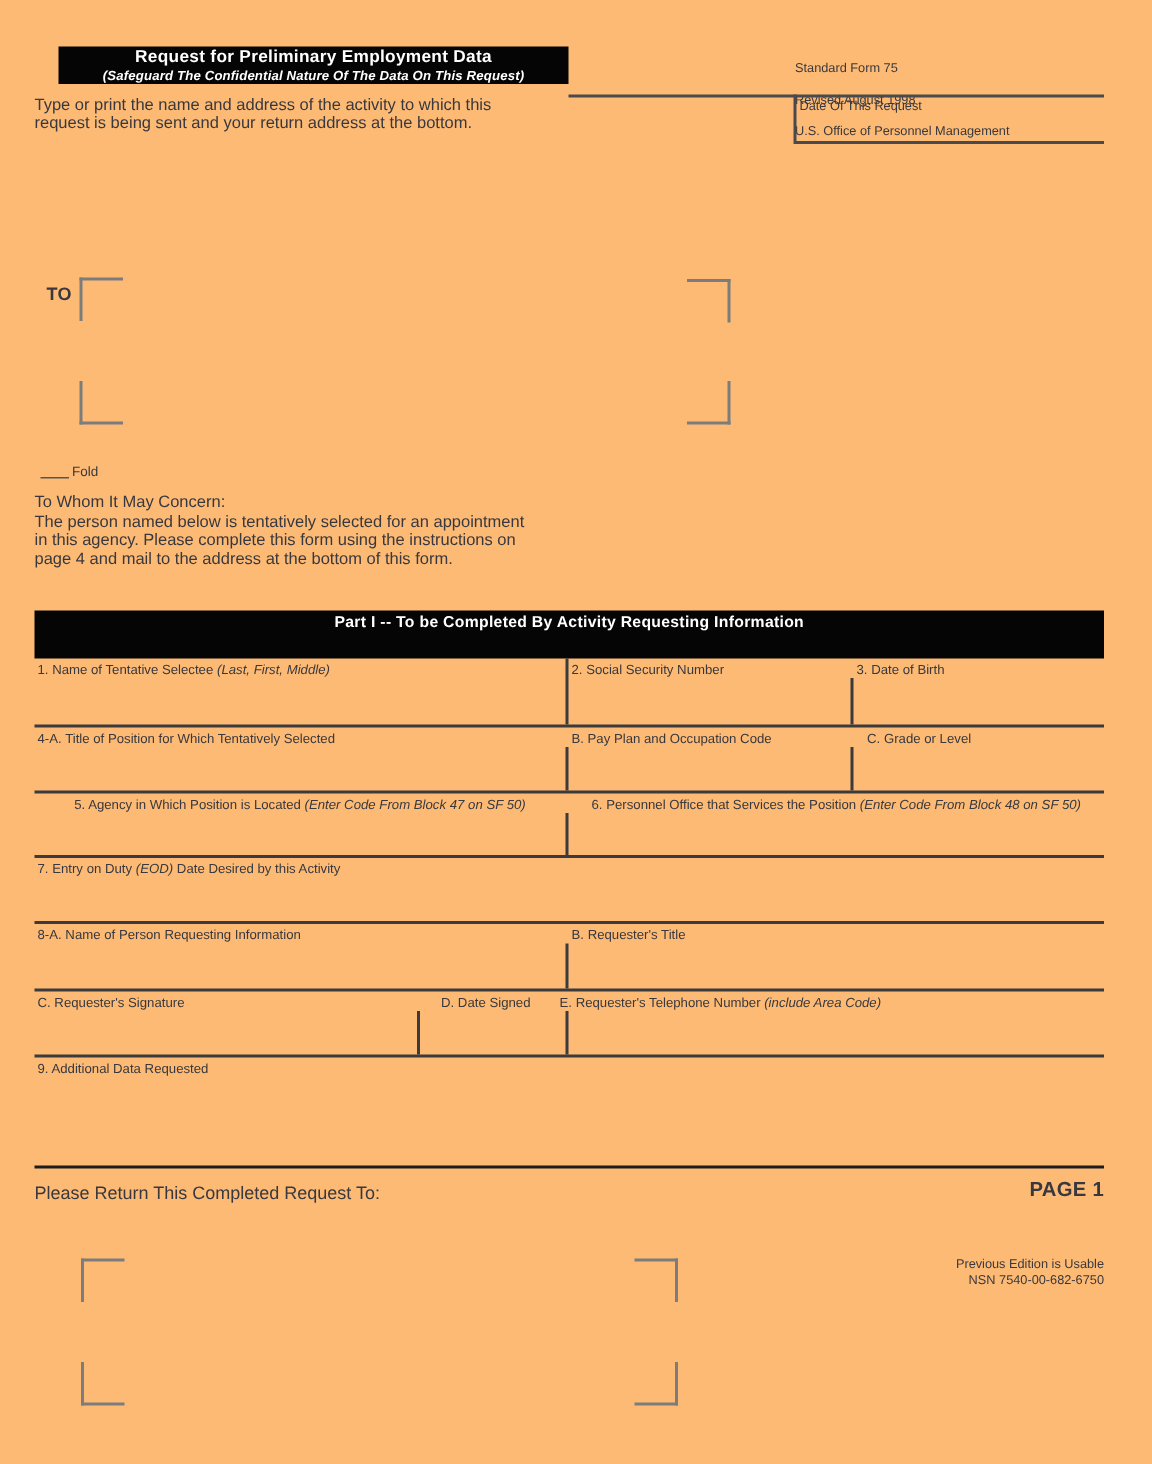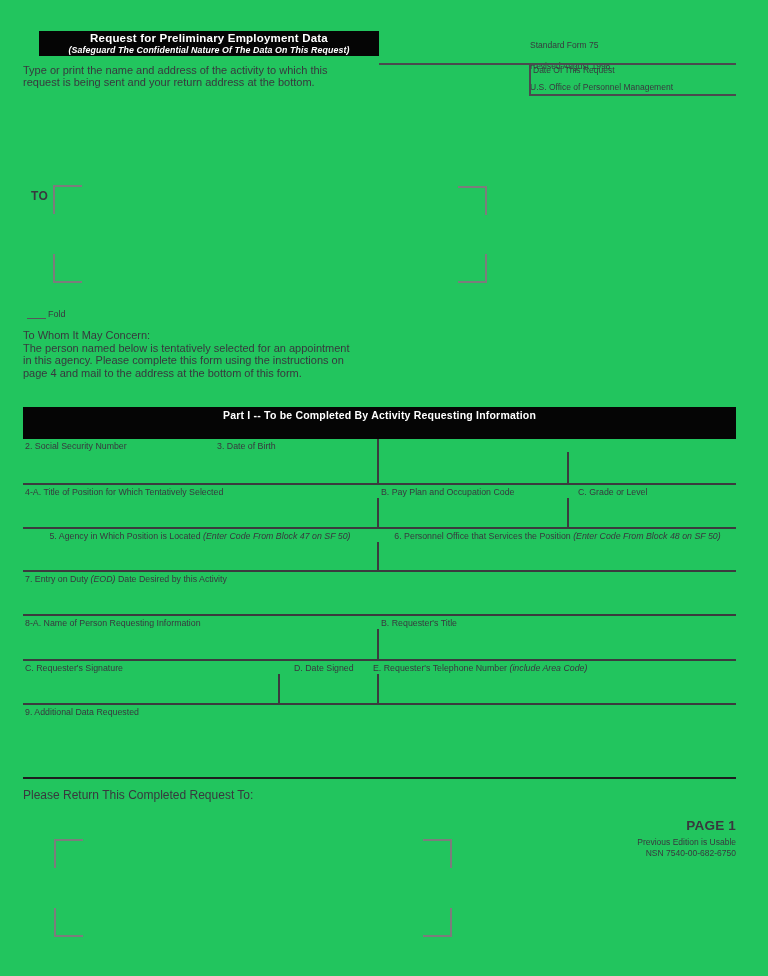--- a/index.html
+++ b/index.html
@@ -1,18 +1,18 @@
 <!DOCTYPE html>
 <html><head>
 <meta charset="utf-8">
 <style>
   * { margin:0; padding:0; box-sizing:border-box; }
   html,body { background:#e8e8e8; }
   .page {
-    position:relative; width:768px; height:976px; background:#22c55e;
+    position:relative; width:768px; height:976px; background:#fdba74;
     font-family:"Liberation Sans", sans-serif; color:#38383e; overflow:hidden;
     margin:0 auto;
   }
   .abs { position:absolute; }
   
   .title-bar {
     left:39px; top:31px; width:340px; height:25px; background:#050505;
     color:#fff; text-align:center; padding-top:2px;
   }
   .title-bar .t1 { font-size:11.5px; font-weight:bold; line-height:11.5px; letter-spacing:.2px; }
@@ -40,21 +40,21 @@
     font-size:10.5px; font-weight:bold; line-height:16px; letter-spacing:.2px;
   }
   .trow { position:relative; display:flex; border-bottom:2px solid #3b3b3e; }
   .trow.last { border-bottom:2.5px solid #1d1d1f; }
   .cell { font-size:8.8px; line-height:10.5px; padding:2px 2px 0 4px; }
   .cell:first-child { padding-left:2px; }
   .cell i { font-style:italic; }
   .vl { position:absolute; width:1.5px; background:#3b3b3e; bottom:0; }
   
   .return-label { left:23px; top:788px; font-size:12px; }
-  .page-num { right:32px; top:785px; font-size:13.5px; font-weight:bold; letter-spacing:.2px;margin-top:33px; }
+  .page-num { right:32px; top:785px; font-size:13.5px; font-weight:bold; letter-spacing:.2px; }
   .edition { right:32px; top:837px; font-size:8.5px; line-height:10.6px; text-align:right; }
 </style>
 </head>
 <body>
 
 <div class="page">
 
   <div class="abs title-bar">
     <div class="t1">Request for Preliminary Employment Data</div>
     <div class="t2">(Safeguard The Confidential Nature Of The Data On This Request)</div>
@@ -87,20 +87,21 @@
     <div>To Whom It May Concern:</div>
     <div class="body">The person named below is tentatively selected for an appointment
 in this agency.  Please complete this form using the instructions on
 page 4 and mail to the address at the bottom of this form.</div>
   </div>
 
   <div class="abs part1">
     <div class="p1-bar">Part I -- To be Completed By Activity Requesting Information</div>
 
     <div class="trow" style="height:46px;">
+      <div class="cell" style="width:354px;"><span>1. Name of Tentative Selectee </span><i>(Last, First, Middle)</i></div>
       <div class="cell" style="width:190px;"><span>2. Social Security Number</span></div>
       <div class="cell" style="width:169px;"><span>3. Date of Birth</span></div>
       <i class="vl" style="left:354px; top:0;"></i>
       <i class="vl" style="left:544px; top:13px;"></i>
     </div>
 
     <div class="trow" style="height:44px;gap:15px;">
       <div class="cell" style="width:354px;"><span>4-A. Title of Position for Which Tentatively Selected</span></div>
       <div class="cell" style="width:190px;"><span>B. Pay Plan and Occupation Code</span></div>
       <div class="cell" style="width:169px;"><span>C. Grade or Level</span></div>

